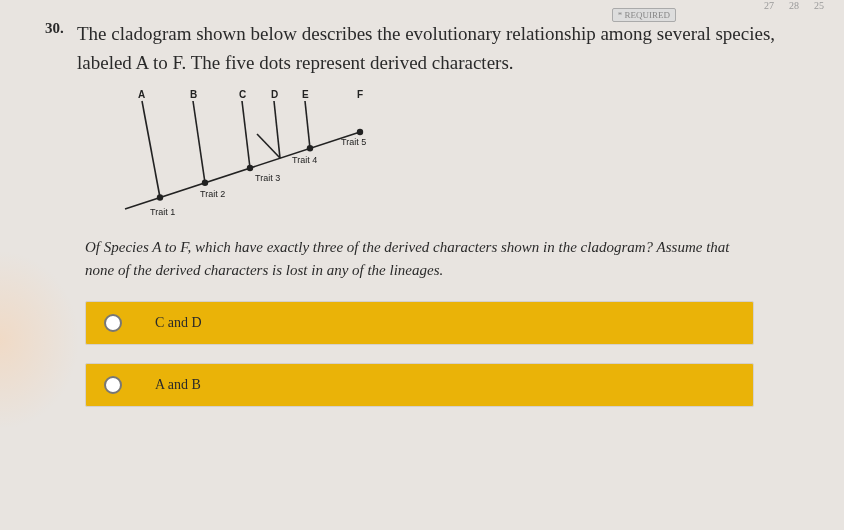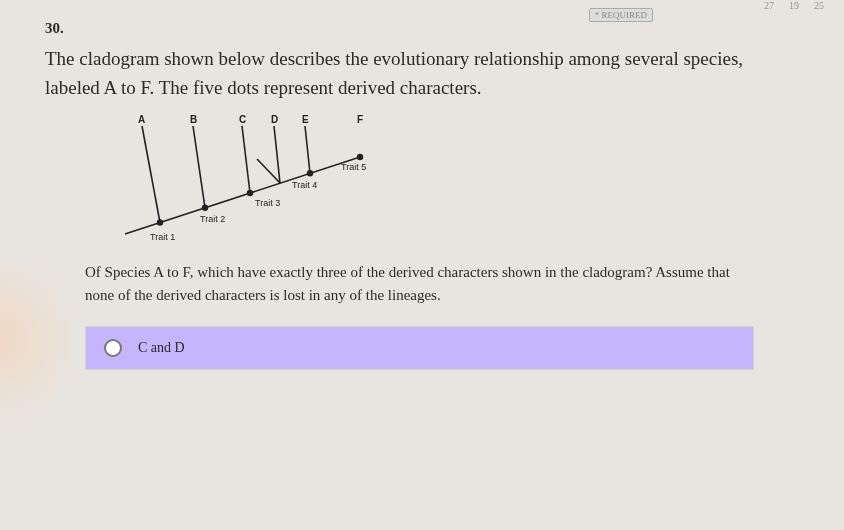--- a/index.html
+++ b/index.html
@@ -19,65 +19,65 @@
       right: 20px;
       font-size: 10px;
       color: #999;
       display: flex;
       gap: 15px;
       text-align: right;
     }
     .required-badge {
       position: absolute;
       top: 8px;
-      right: 191px;
+      right: 168px;
       font-size: 9px;
       color: #888;
       border: 1px solid #aaa;
       padding: 1px 5px;
       border-radius: 2px;
       background: #ddd;
     }
     .question-header {
       display: flex;
       align-items: flex-start;
       gap: 8px;
       margin-top: 10px;
       margin-bottom: 10px;
-      flex-direction: column;
     }
     .q-number {
       font-size: 15px;
       font-weight: bold;
       min-width: 24px;
     }
     .q-text {
       font-size: 19px;
       line-height: 1.5;
     }
     .cladogram {
       margin-left: 60px;
       margin-bottom: 15px;
     }
     .sub-question {
       font-size: 15px;
       line-height: 1.5;
       margin: 10px 40px 20px 40px;
+      font-style: italic;
     }
     .options {
       display: flex;
       flex-direction: column;
       gap: 18px;
       margin: 0 40px;
     }
     .option-row {
       display: flex;
       align-items: center;
-      gap: 16px;
-      background: #c4b5fd;
+      gap: 33px;
+      background: #eab308;
       border: 1px solid #d5d0cb;
       border-radius: 2px;
       padding: 12px 18px;
     }
     .radio-circle {
       width: 18px;
       height: 18px;
       border: 2px solid #777;
       border-radius: 50%;
       flex-shrink: 0;
@@ -96,21 +96,21 @@
       pointer-events: none;
     }
     .clado-label { font-family: Arial, sans-serif; font-size: 10px; font-weight: bold; fill: #222; }
     .trait-label { font-family: Arial, sans-serif; font-size: 9px; fill: #222; }
   </style>
 </head>
 <body>
 
 <div class="top-decoration">
   <span>27</span>
-  <span>19</span>
+  <span>28</span>
   <span>25</span>
 </div>
 
 <div class="required-badge">* REQUIRED</div>
 
 <div class="question-header">
   <div class="q-number">30.</div>
   <div class="q-text">The cladogram shown below describes the evolutionary relationship among several species, labeled A to F. The five dots represent derived characters.</div>
 </div>
 
@@ -149,15 +149,19 @@
   </svg>
 </div>
 
 <div class="sub-question">Of Species A to F, which have exactly three of the derived characters shown in the cladogram? Assume that none of the derived characters is lost in any of the lineages.</div>
 
 <div class="options">
   <div class="option-row">
     <div class="radio-circle"></div>
     <div class="option-label">C and D</div>
   </div>
+  <div class="option-row">
+    <div class="radio-circle"></div>
+    <div class="option-label">A and B</div>
+  </div>
 </div>
 
 <div class="light-spot"></div>
 
 </body></html>

